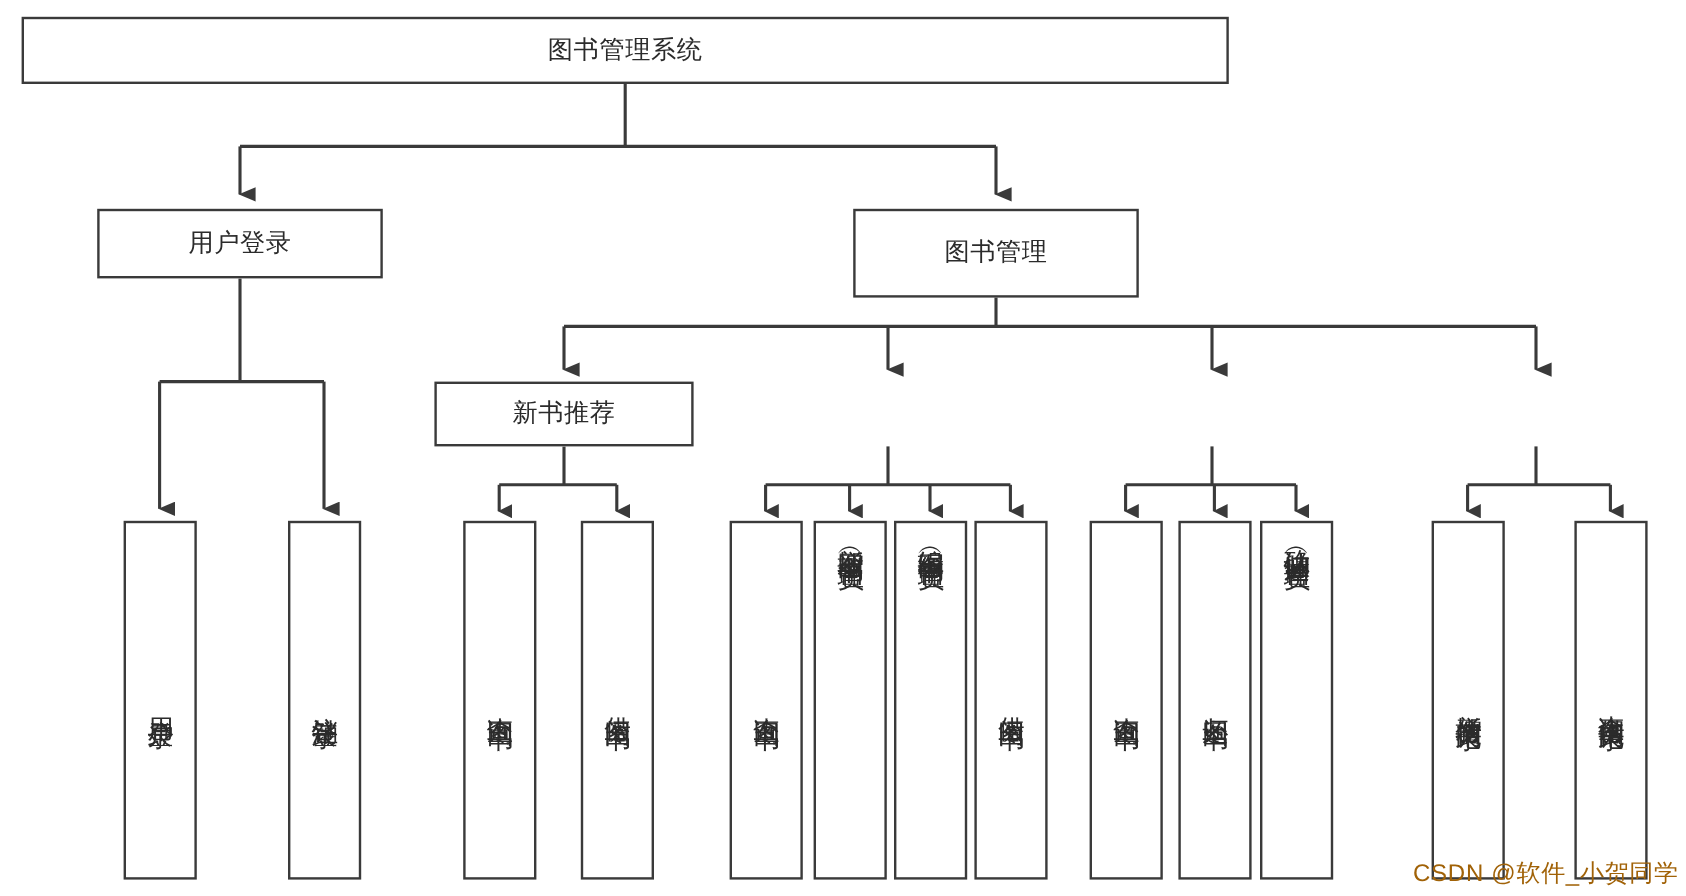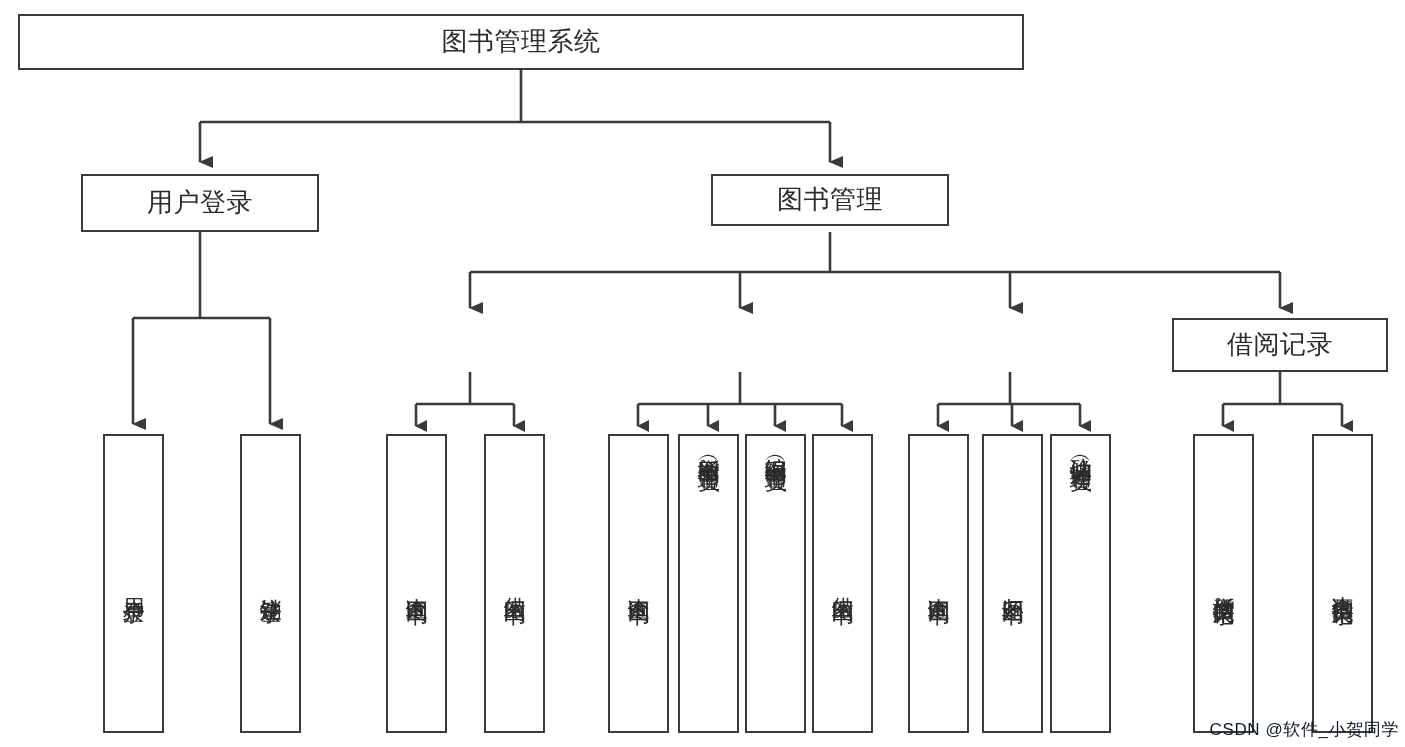--- a/index.html
+++ b/index.html
@@ -36,21 +36,21 @@
     color: #2b2b2b;
     z-index: 2;
   }
   .node .label {
     display: block;
     text-align: center;
     line-height: 1.06;
     letter-spacing: 0.5px;
   }
   .node.horizontal .label {
-    font-size: 26px;
+    font-size: 21px;
     white-space: nowrap;
   }
   .node.vertical {
     align-items: flex-start;
     padding-top: 0;
   }
   .node.vertical .label {
     writing-mode: vertical-rl;
     text-orientation: upright;
     font-size: 22px;
@@ -62,22 +62,22 @@
     align-items: center;
   }
   .node.vertical.topaligned {
     align-items: flex-start;
     padding-top: 4px;
   }
   #watermark {
     position: absolute;
     right: 6px;
     bottom: 6px;
-    font-size: 17px;
-    color: #0f172a;
+    font-size: 20px;
+    color: #a16207;
     letter-spacing: 0.6px;
     z-index: 5;
     white-space: nowrap;
   }
 </style>
 </head>
 <body>
 
 <div id="canvas">
 
@@ -139,26 +139,26 @@
     </g>
   </svg>
 
   <div class="node horizontal" style="left:18px; top:14px; width:1006px; height:56px;">
     <span class="label">图书管理系统</span>
   </div>
 
   <div class="node horizontal" style="left:81px; top:174px; width:238px; height:58px;">
     <span class="label">用户登录</span>
   </div>
-  <div class="node horizontal" style="left:711px; top:174px; width:238px; height:52px;">
+  <div class="node horizontal" style="left:711px; top:174px; width:238px; height:74px;">
     <span class="label">图书管理</span>
   </div>
 
-  <div class="node horizontal" style="left:1172px; top:318px; width:216px; height:54px;">
-    <span class="label">借阅记录</span>
+  <div class="node horizontal" style="left:362px; top:318px; width:216px; height:54px;">
+    <span class="label">新书推荐</span>
   </div>
 
   <div class="node vertical centered" style="left:103px; top:434px; width:61px; height:299px;">
     <span class="label">用户登录</span>
   </div>
   <div class="node vertical centered" style="left:240px; top:434px; width:61px; height:299px;">
     <span class="label">注销登录</span>
   </div>
   <div class="node vertical centered" style="left:386px; top:434px; width:61px; height:299px;">
     <span class="label">查询图书</span>

